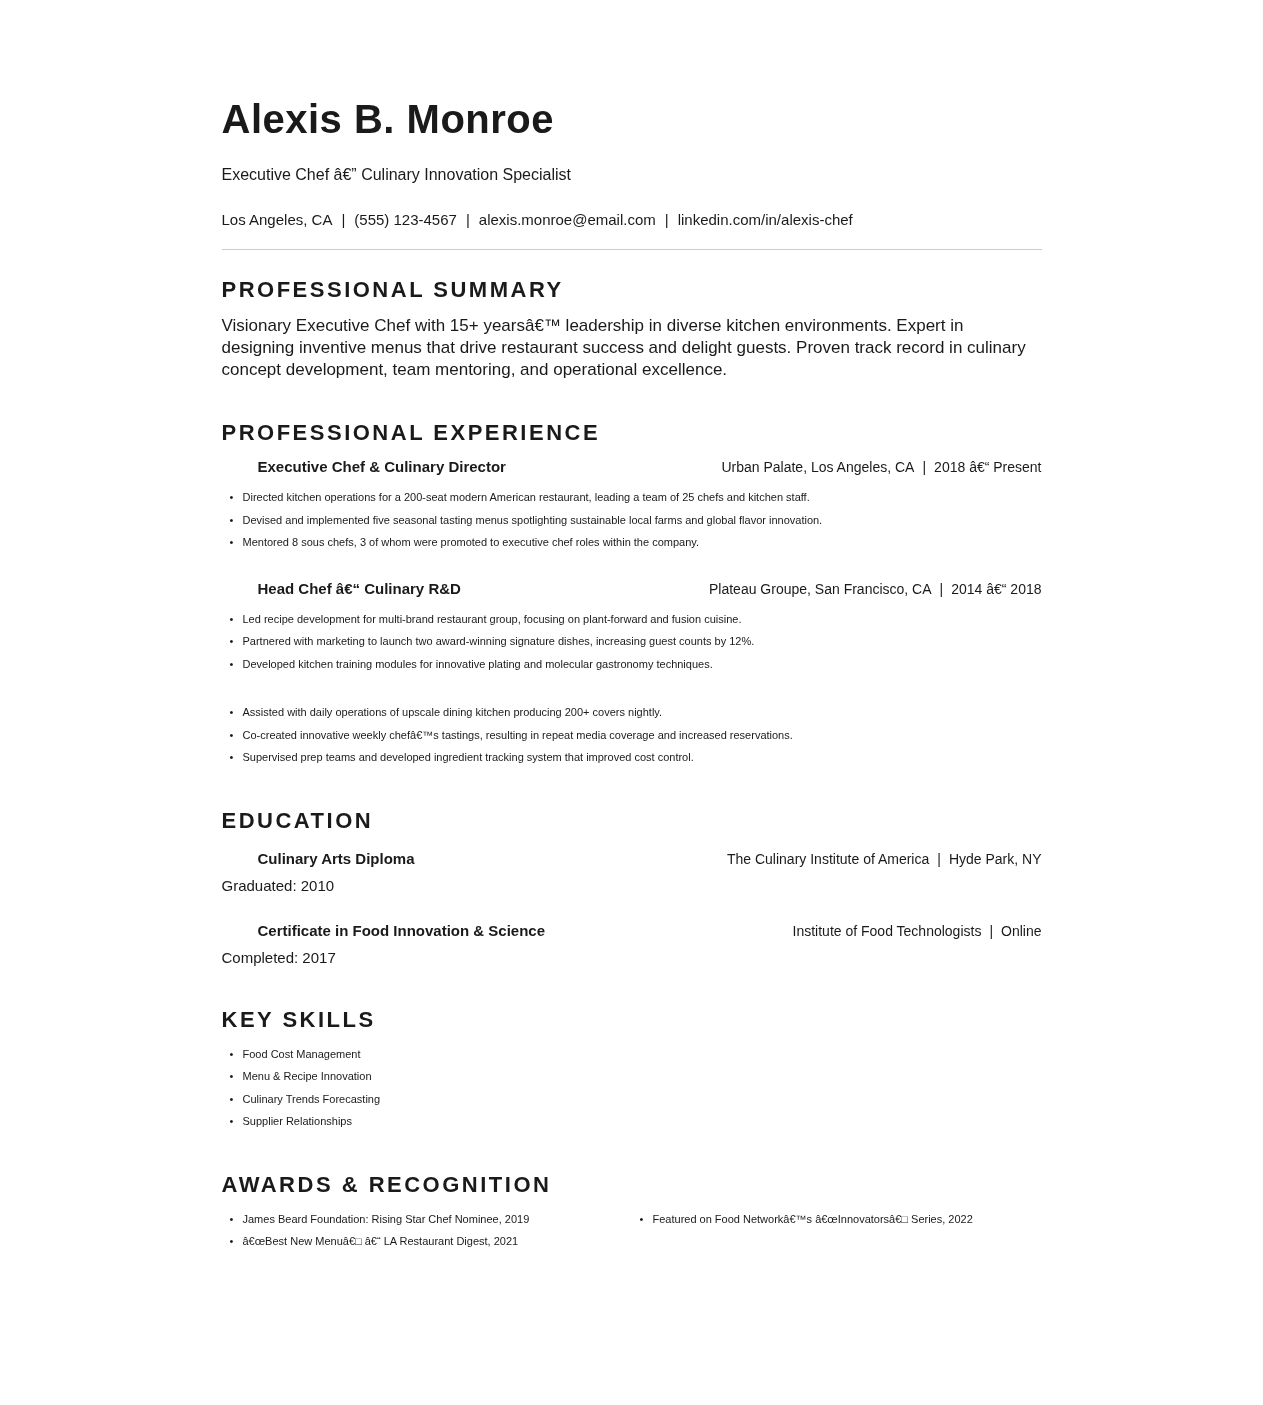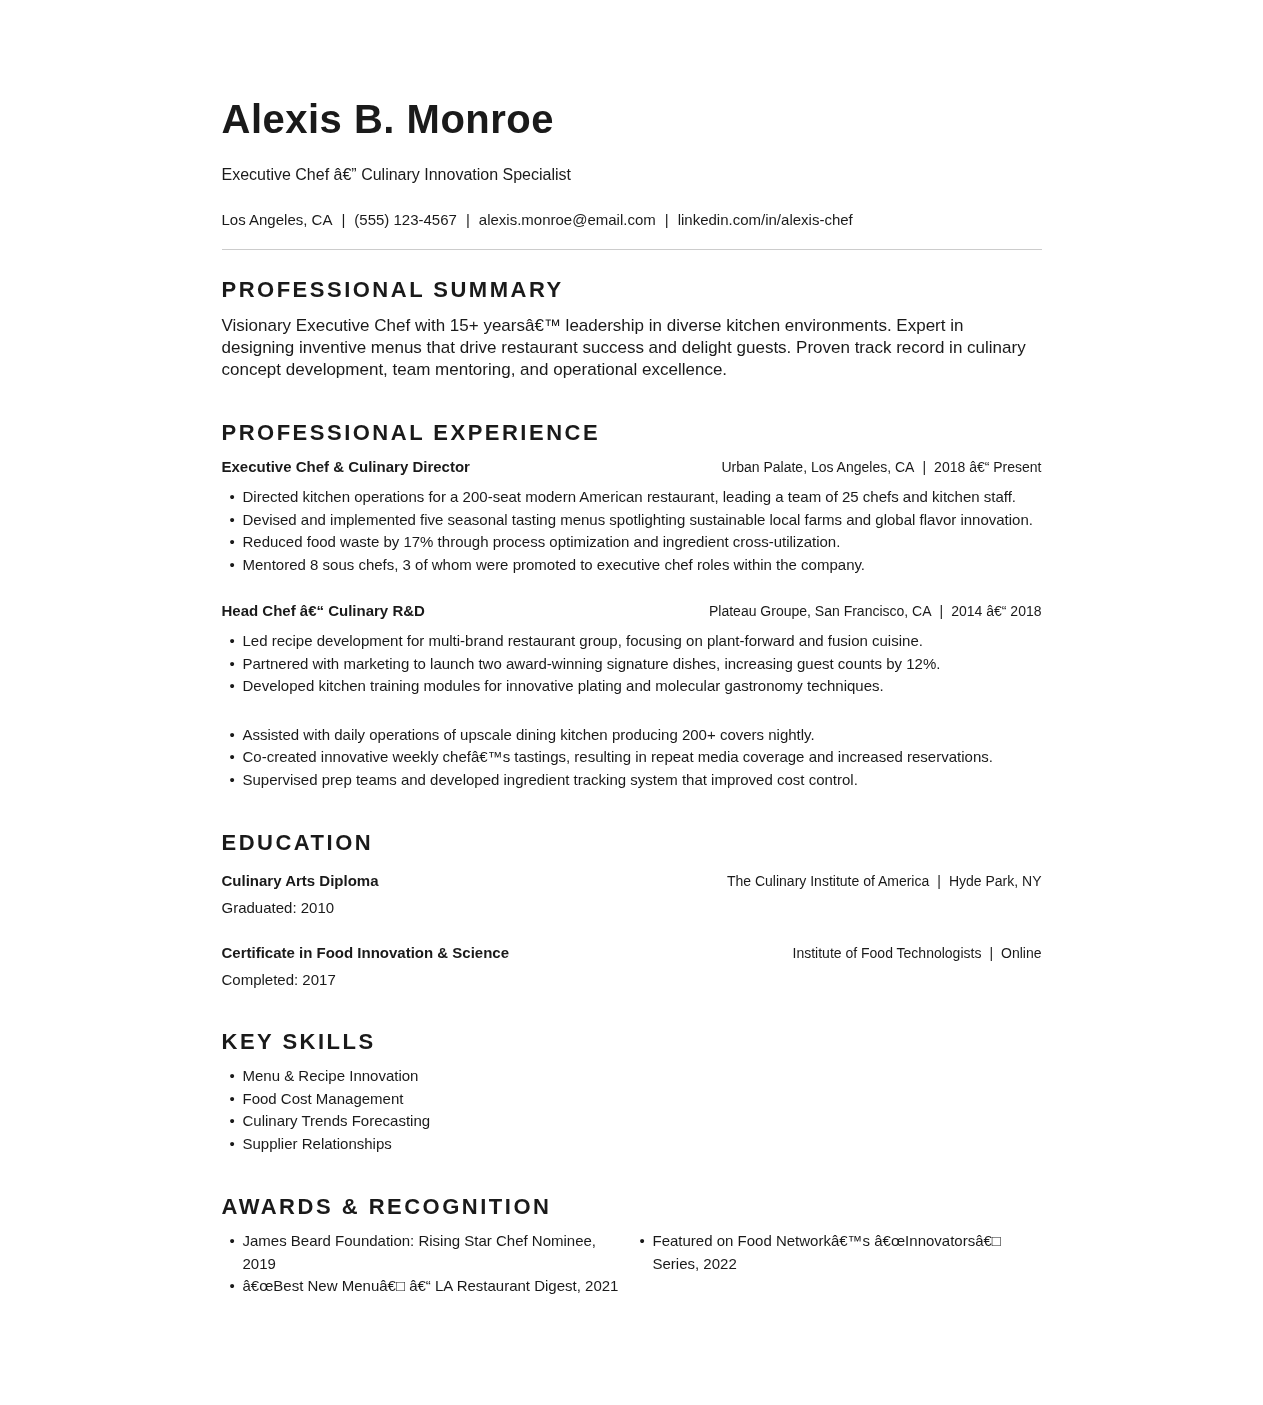--- a/index.html
+++ b/index.html
@@ -67,20 +67,21 @@
     max-width: 810px;
   }
 
   
   .job { margin-top: 26px; }
   .job:first-of-type { margin-top: 16px; }
   .row-head {
     display: flex;
     justify-content: space-between;
     align-items: baseline;
+    margin-left: 36px;
   }
   .row-head h3 {
     margin: 0;
     font-size: 15px;
     font-weight: bold;
     line-height: 18px;
   }
   .meta {
     margin: 0;
     font-size: 14px;
@@ -90,21 +91,21 @@
   .meta .sep { margin: 0 8px; }
 
   ul.bullets {
     list-style: none;
     margin: 10px 0 0;
     padding: 0;
   }
   ul.bullets li {
     position: relative;
     padding-left: 21px;
-    font-size: 15px;
+    font-size: 11px;
     line-height: 22.5px;
   }
   ul.bullets li::before {
     content: "\2022";
     position: absolute;
     left: 8px;
     top: 0;
   }
 
   .edu { margin-top: 20px; }
@@ -149,21 +150,20 @@
       <div class="job">
         <div class="row-head">
           <h3>Executive Chef &amp; Culinary Director</h3>
           <p class="meta">
             <span>Urban Palate, Los Angeles, CA</span><span class="sep">|</span><span>2018 â€“ Present</span>
           </p>
         </div>
         <ul class="bullets">
           <li>Directed kitchen operations for a 200-seat modern American restaurant, leading a team of 25 chefs and kitchen staff.</li>
           <li>Devised and implemented five seasonal tasting menus spotlighting sustainable local farms and global flavor innovation.</li>
-          <li>Reduced food waste by 17% through process optimization and ingredient cross-utilization.</li>
           <li>Mentored 8 sous chefs, 3 of whom were promoted to executive chef roles within the company.</li>
         </ul>
       </div>
 
       <div class="job">
         <div class="row-head">
           <h3>Head Chef â€“ Culinary R&amp;D</h3>
           <p class="meta">
             <span>Plateau Groupe, San Francisco, CA</span><span class="sep">|</span><span>2014 â€“ 2018</span>
           </p>
@@ -205,22 +205,22 @@
           </p>
         </div>
         <p class="edu-note">Completed: 2017</p>
       </div>
     </section>
 
     <section>
       <h2 class="section-heading">KEY SKILLS</h2>
       <div class="two-col">
         <ul class="bullets">
+          <li>Food Cost Management</li>
           <li>Menu &amp; Recipe Innovation</li>
-          <li>Food Cost Management</li>
           <li>Culinary Trends Forecasting</li>
           <li>Supplier Relationships</li>
         </ul>
       </div>
     </section>
 
     <section>
       <h2 class="section-heading">AWARDS &amp; RECOGNITION</h2>
       <div class="two-col">
         <ul class="bullets">

